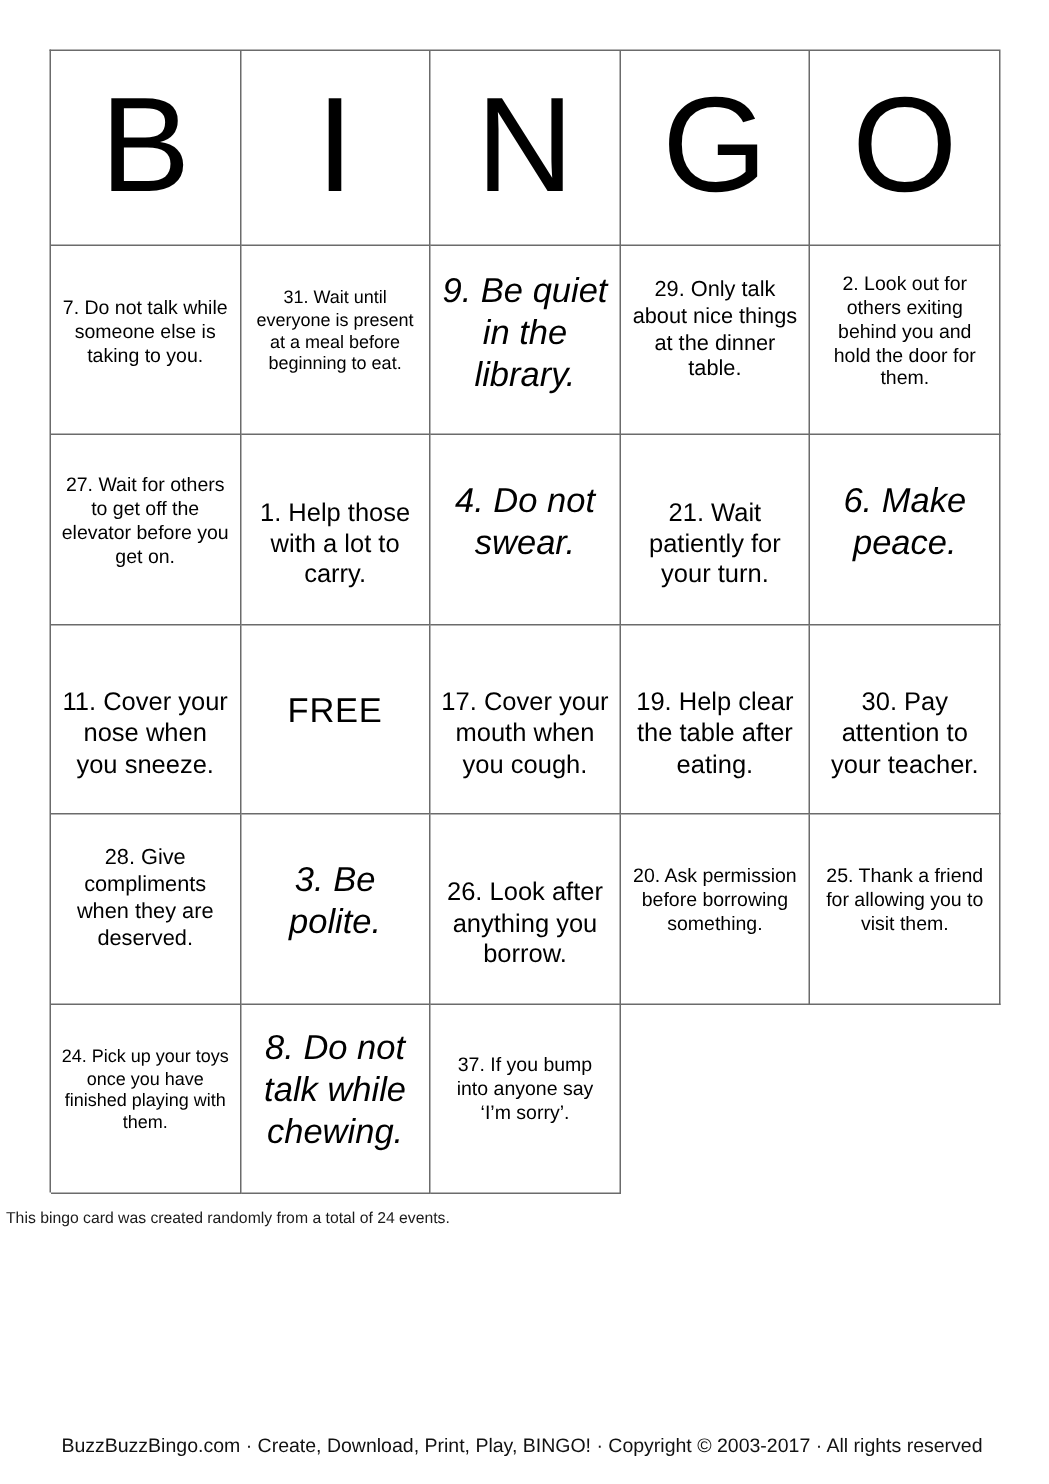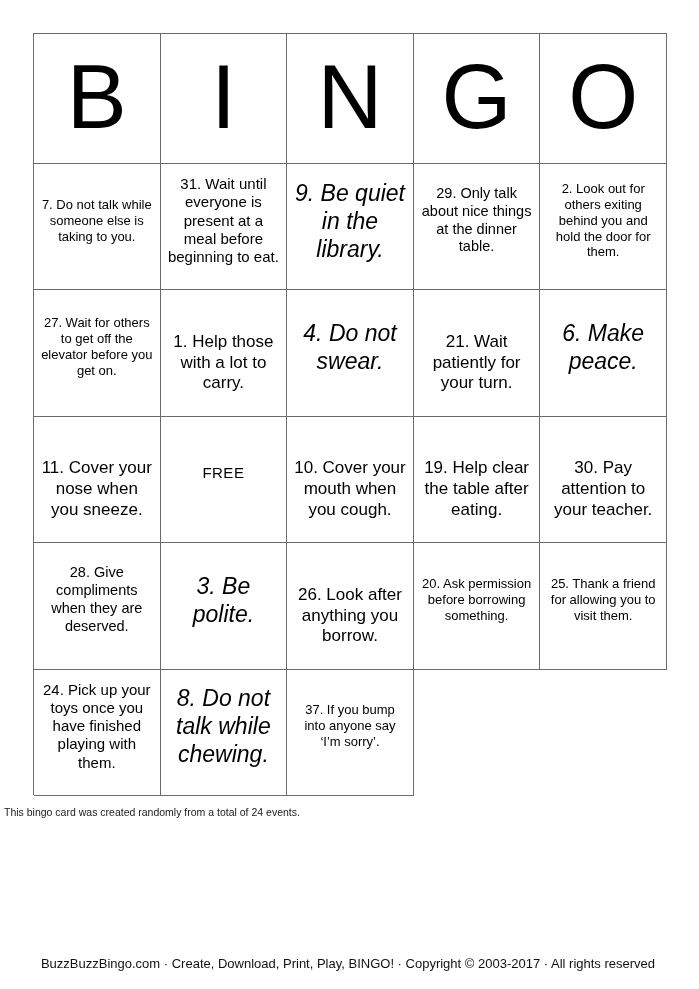--- a/index.html
+++ b/index.html
@@ -73,24 +73,24 @@
     color: #000;
     word-wrap: break-word;
     transform: translateY(-6px);
   }
 
   
   .sz-xl  { font-size: 23px; font-style: italic; }
   .sz-lg  { font-size: 17px; margin-top: 32px; }
   .sz-md  { font-size: 14.5px; }
   .sz-sm  { font-size: 13px; }
-  .sz-xs  { font-size: 15px; }
+  .sz-xs  { font-size: 12px; }
 
   .free-cell .cell-text {
-    font-size: 15px;
+    font-size: 23px;
     letter-spacing: 0.5px;
   }
 
   
   .card-note {
     position: absolute;
     left: 4px;
     top: 806px;
     font-size: 10.5px;
     color: #1a1a1a;
@@ -158,21 +158,21 @@
       <div class="cell">
         <div class="cell-text sz-xl">6.  Make peace.</div>
       </div>
       <div class="cell">
         <div class="cell-text sz-lg">11.  Cover your nose when you sneeze.</div>
       </div>
       <div class="cell free-cell">
         <div class="cell-text">FREE</div>
       </div>
       <div class="cell">
-        <div class="cell-text sz-lg">10.  Cover your mouth when you cough.</div>
+        <div class="cell-text sz-lg">17.  Cover your mouth when you cough.</div>
       </div>
       <div class="cell">
         <div class="cell-text sz-lg">19.  Help clear the table after eating.</div>
       </div>
       <div class="cell">
         <div class="cell-text sz-lg">30.  Pay attention to your teacher.</div>
       </div>
       <div class="cell">
         <div class="cell-text sz-md">28.  Give compliments when they are deserved.</div>
       </div>

